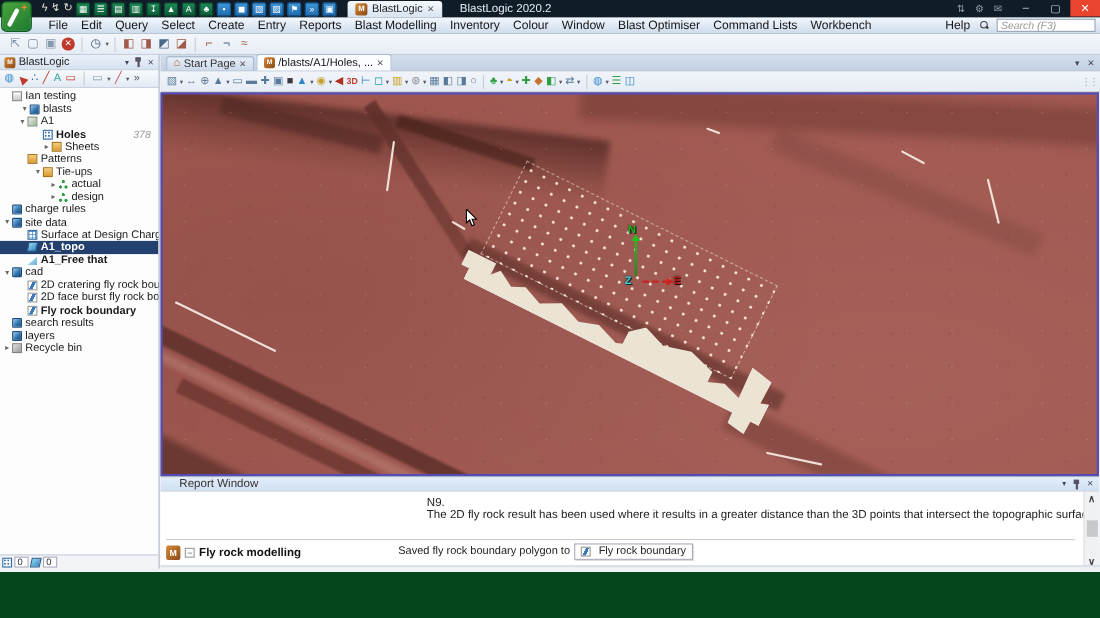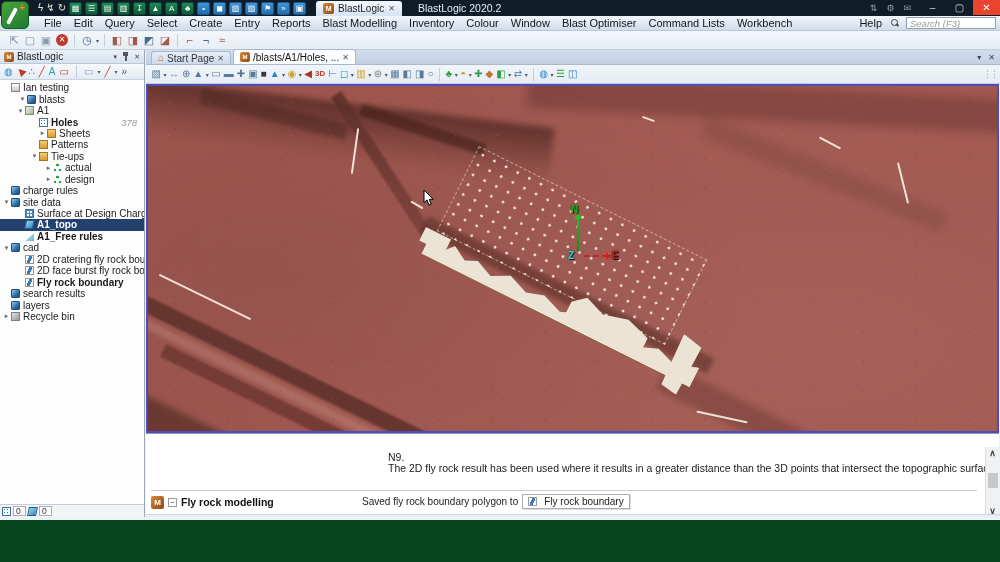--- a/index.html
+++ b/index.html
@@ -272,21 +272,21 @@
           <span class="texp"></span>
           <span class="ti ti-holes"></span>
           <span class="tlabel b">Holes</span>
           <span class="tbadge">378</span>
         </div>
         <div class="trow" style="padding-left: 38px;">
           <span class="texp">▸</span>
           <span class="ti ti-box"></span>
           <span class="tlabel">Sheets</span>
         </div>
-        <div class="trow" style="padding-left: 30px;">
+        <div class="trow" style="padding-left: 16px;">
           <span class="texp"></span>
           <span class="ti ti-box"></span>
           <span class="tlabel">Patterns</span>
         </div>
         <div class="trow" style="padding-left: 30px;">
           <span class="texp">▾</span>
           <span class="ti ti-box"></span>
           <span class="tlabel">Tie-ups</span>
         </div>
         <div class="trow" style="padding-left: 44px;">
@@ -315,21 +315,21 @@
           <span class="tlabel">Surface at Design Charge ...</span>
         </div>
         <div class="trow sel" style="padding-left: 16px;">
           <span class="texp"></span>
           <span class="ti ti-surface"></span>
           <span class="tlabel b">A1_topo</span>
         </div>
         <div class="trow" style="padding-left: 16px;">
           <span class="texp"></span>
           <span class="ti ti-surface2"></span>
-          <span class="tlabel b">A1_Free rules</span>
+          <span class="tlabel b">A1_Free that</span>
         </div>
         <div class="trow" style="padding-left: 2px;">
           <span class="texp">▾</span>
           <span class="ti ti-cube"></span>
           <span class="tlabel">cad</span>
         </div>
         <div class="trow" style="padding-left: 16px;">
           <span class="texp"></span>
           <span class="ti ti-poly"></span>
           <span class="tlabel">2D cratering fly rock boun...</span>
@@ -482,20 +482,28 @@
 
         <div class="cursor">
           <svg width="12" height="17" viewBox="0 0 12 17">
             <path d="M1,0 L1,12.5 L4,10 L6,15.2 L8.2,14.2 L6.2,9.3 L10.2,9.2 Z" fill="#fff" stroke="#000" stroke-width="1"></path>
           </svg>
         </div>
       </div>
     </div>
 
     <div class="report">
+      <div class="rhead">
+        <span class="rtitle">Report Window</span>
+        <span class="rhicons">
+          <span class="phico">▾</span>
+          <span class="pin"></span>
+          <span class="phico">✕</span>
+        </span>
+      </div>
       <div class="rbody">
         <div class="rline" style="top:4px">N9.</div>
         <div class="rline" style="top:15px">The 2D fly rock result has been used where it results in a greater distance than the 3D points that intersect the topographic surface.</div>
         <div class="rsep"></div>
         <div class="rtask">
           <span class="mlogo" style="width:13px;height:13px;font-size:8px">M</span>
           <span class="expbox">−</span>
           <span class="rtasklabel">Fly rock modelling</span>
         </div>
         <div class="rsaved">

